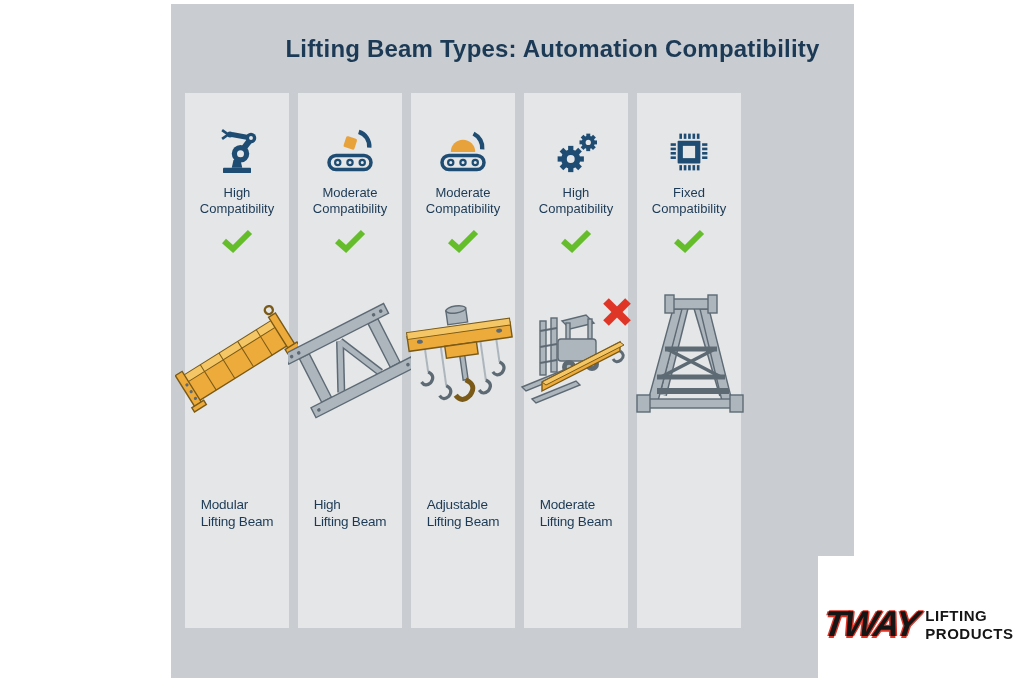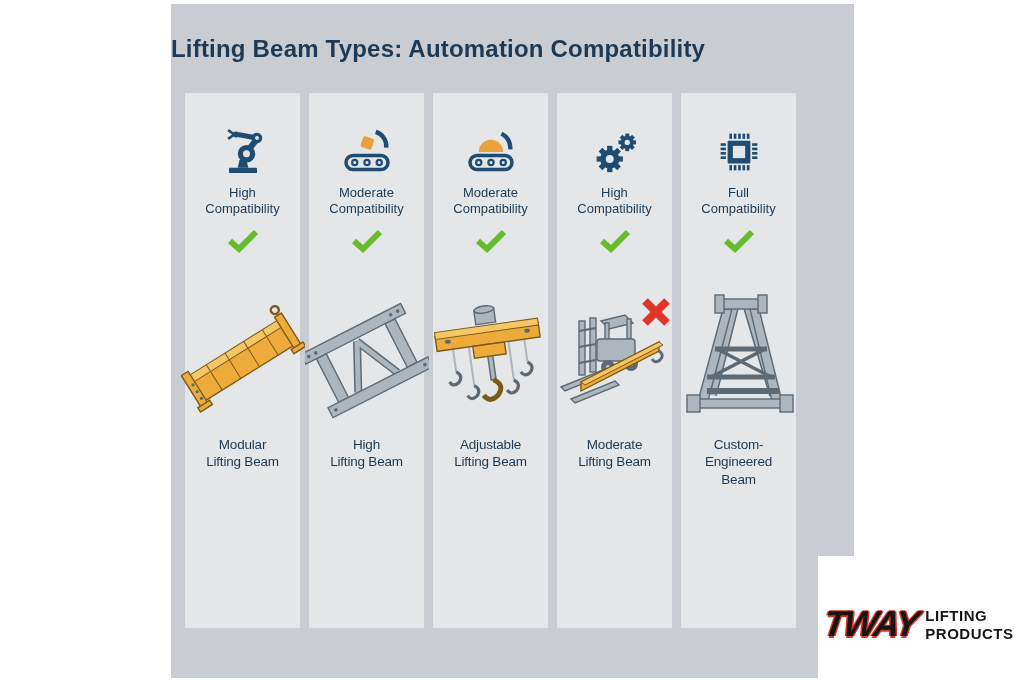--- a/index.html
+++ b/index.html
@@ -1,29 +1,29 @@
 <!DOCTYPE html>
 <html style="--page-bg: #ffffff; --panel-bg: #c9cdd1; --column-bg: #e4e6e8; --title-navy: #1c3a55; --icon-navy: #1e4c72; --accent-orange: #e8a23c; --check-green: #66bd2b; --cross-red: #df3527; --beam-yellow: #edab3c; --beam-yellow-light: #f5c665; --beam-stroke: #7a5a16; --steel-fill: #aeb6bd; --steel-dark: #5d6a74;"><head>
 <meta charset="utf-8">
 <style>
   html,body{margin:0;padding:0;}
   body{font-family:"Liberation Sans",sans-serif;}
   .canvas{position:relative;width:1024px;height:683px;background:var(--page-bg,#fff);overflow:hidden;}
   .panel{position:absolute;left:171px;top:4px;width:683px;height:674px;background:var(--panel-bg,#c9cdd1);}
-  .title{position:absolute;left:0;top:31px;width:100%;text-align:left;
-         font-size:24px;font-weight:700;color:var(--title-navy,#1c3a55);letter-spacing:.2px;}
+  .title{position:absolute;left:0;top:31px;width:100%;text-align:center;
+         font-size:24px;font-weight:700;color:var(--title-navy,#1c3a55);letter-spacing:.2px;padding-left:40px;}
   .columns{position:absolute;left:14px;top:89px;display:flex;gap:9px;}
-  .column{width:115px;height:535px;background:var(--column-bg,#e4e6e8);
+  .column{width:104px;height:535px;background:var(--column-bg,#e4e6e8);
           display:flex;flex-direction:column;align-items:center;}
   .icon-wrap{margin-top:30px;height:58px;display:flex;align-items:center;justify-content:center;}
   .compat{margin-top:4px;text-align:center;font-size:13px;line-height:1.25;
           color:var(--title-navy,#1c3a55);font-weight:500;}
   .check-wrap{margin-top:10px;height:26px;}
   .beam-wrap{margin-top:32px;height:150px;width:124px;display:flex;justify-content:center;align-items:center;}
-  .beam-name{text-align:center;font-size:13.5px;line-height:1.3;
+  .beam-name{margin-top:60px;text-align:left;font-size:13.5px;line-height:1.3;
              color:var(--title-navy,#1c3a55);font-weight:500;letter-spacing:-.2px;}
 
   
   .fill-navy{fill:var(--icon-navy,#1e4c72);}
   .stroke-navy{stroke:var(--icon-navy,#1e4c72);fill:none;}
   .fill-bg{fill:var(--column-bg,#e4e6e8);}
   .fill-orange{fill:var(--accent-orange,#e8a23c);}
   .stroke-green{stroke:var(--check-green,#66bd2b);fill:none;}
   .stroke-red{stroke:var(--cross-red,#df3527);fill:none;}
   .fill-yellow{fill:var(--beam-yellow,#edab3c);stroke:var(--beam-stroke,#7a5a16);stroke-width:1.4;}
@@ -290,21 +290,21 @@
             <rect class="fill-navy" x="11" y="37" width="6" height="3"></rect>
             <rect class="fill-navy" x="47" y="22" width="6" height="3"></rect>
             <rect class="fill-navy" x="47" y="27" width="6" height="3"></rect>
             <rect class="fill-navy" x="47" y="32" width="6" height="3"></rect>
             <rect class="fill-navy" x="47" y="37" width="6" height="3"></rect>
             <rect class="fill-navy" x="19" y="19" width="26" height="26" rx="1"></rect>
             <rect class="fill-bg" x="25" y="25" width="14" height="14"></rect>
           </svg>
         </div>
         <div class="compat">
-          <div>Full</div>
+          <div>Fixed</div>
           <div>Compatibility</div>
         </div>
         <div class="check-wrap">
           <svg width="34" height="26" viewBox="0 0 34 26">
             <path class="stroke-green" d="M4 13 L13 21 L30 4" stroke-width="6"></path>
           </svg>
         </div>
         <div class="beam-wrap">
           <svg width="124" height="148" viewBox="0 0 124 148">
             <line class="stroke-steel-dark" x1="58" y1="20" x2="36" y2="108" stroke-width="8"></line>
@@ -319,24 +319,20 @@
             <line class="stroke-steel-dark" x1="40" y1="62" x2="94" y2="90" stroke-width="3.5"></line>
             <rect class="fill-steel" x="42" y="12" width="44" height="10"></rect>
             <rect class="fill-steel" x="38" y="8" width="9" height="18"></rect>
             <rect class="fill-steel" x="81" y="8" width="9" height="18"></rect>
             <line class="stroke-steel-dark" x1="30" y1="104" x2="102" y2="104" stroke-width="6"></line>
             <rect class="fill-steel" x="14" y="112" width="98" height="9"></rect>
             <rect class="fill-steel" x="10" y="108" width="13" height="17"></rect>
             <rect class="fill-steel" x="103" y="108" width="13" height="17"></rect>
           </svg>
         </div>
-        <div class="beam-name">
-          <div>Custom-Engineered</div>
-          <div>Beam</div>
-        </div>
       </div>
 
     </div>
   </div>
 
   <div class="logo-box"></div>
   <div class="logo">
     <span class="tway">TWAY</span>
     <span class="logo-right">
       <span>LIFTING</span>

